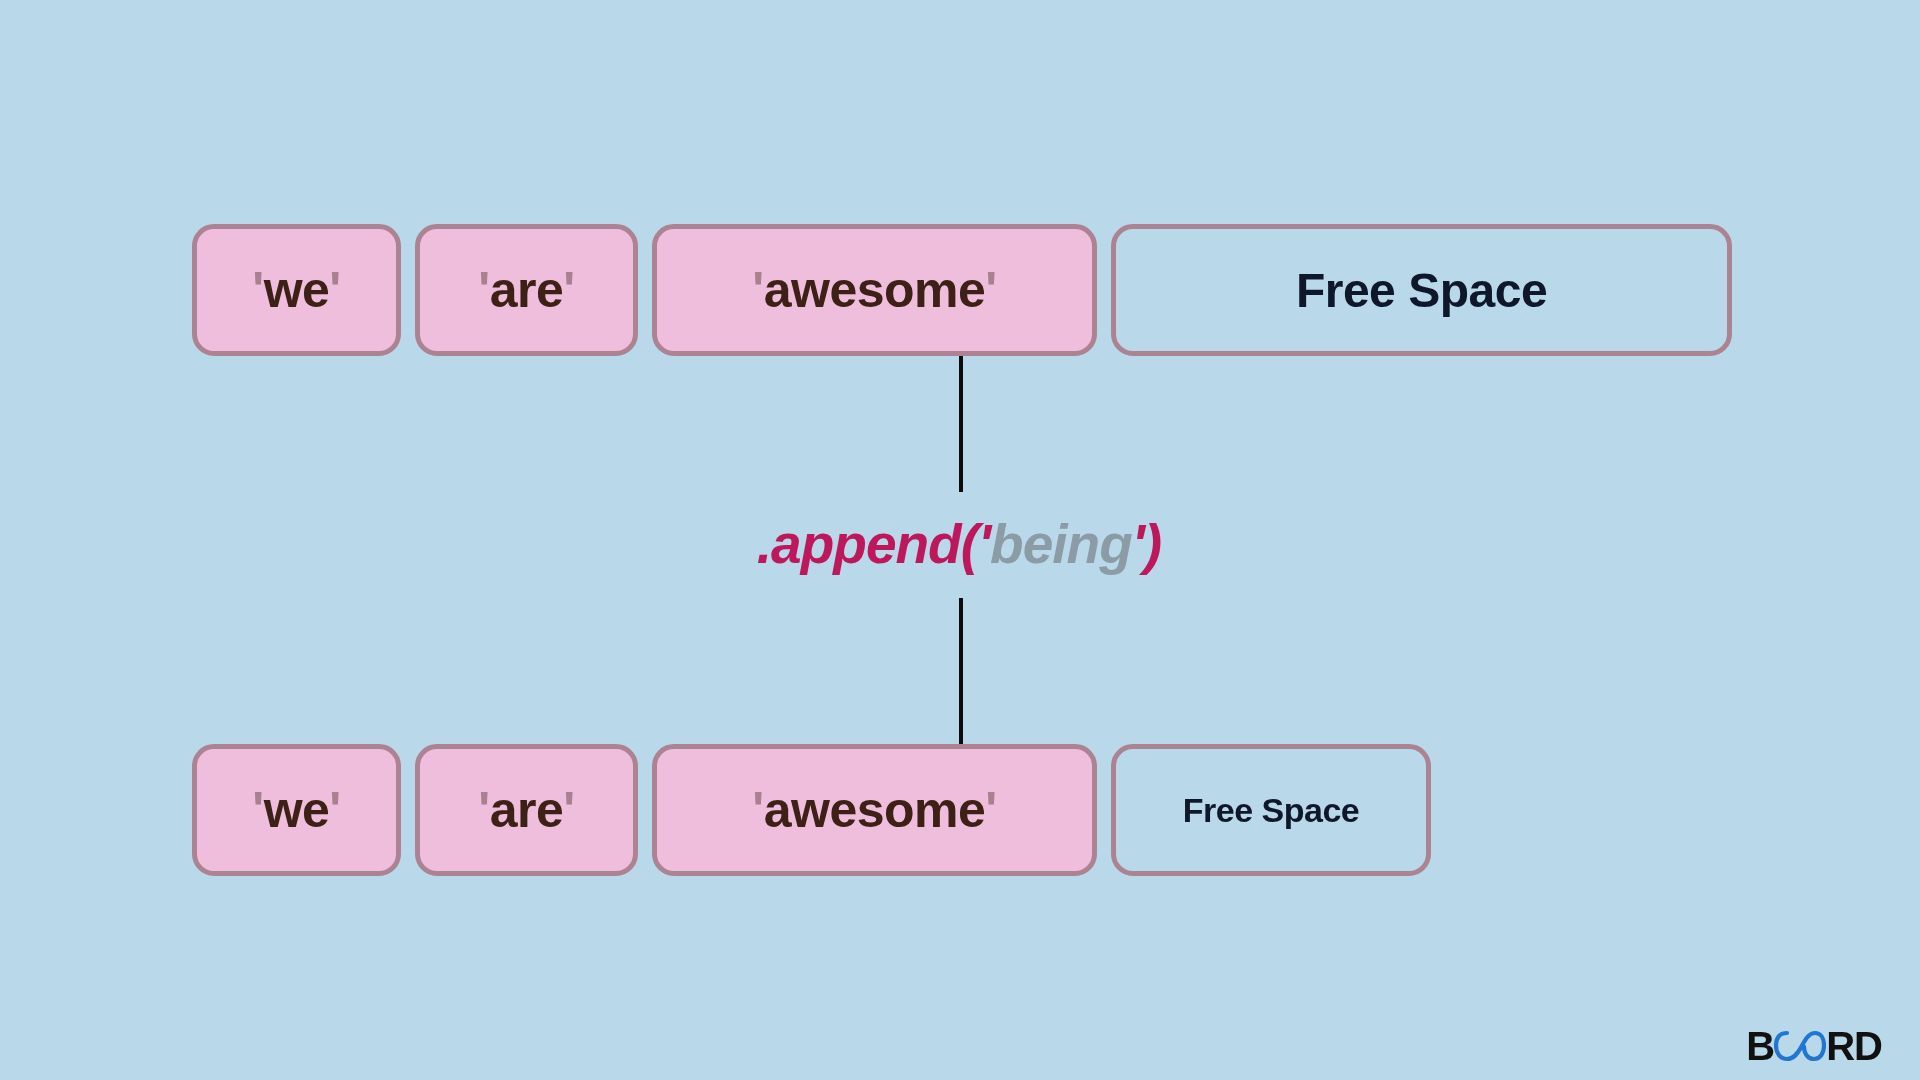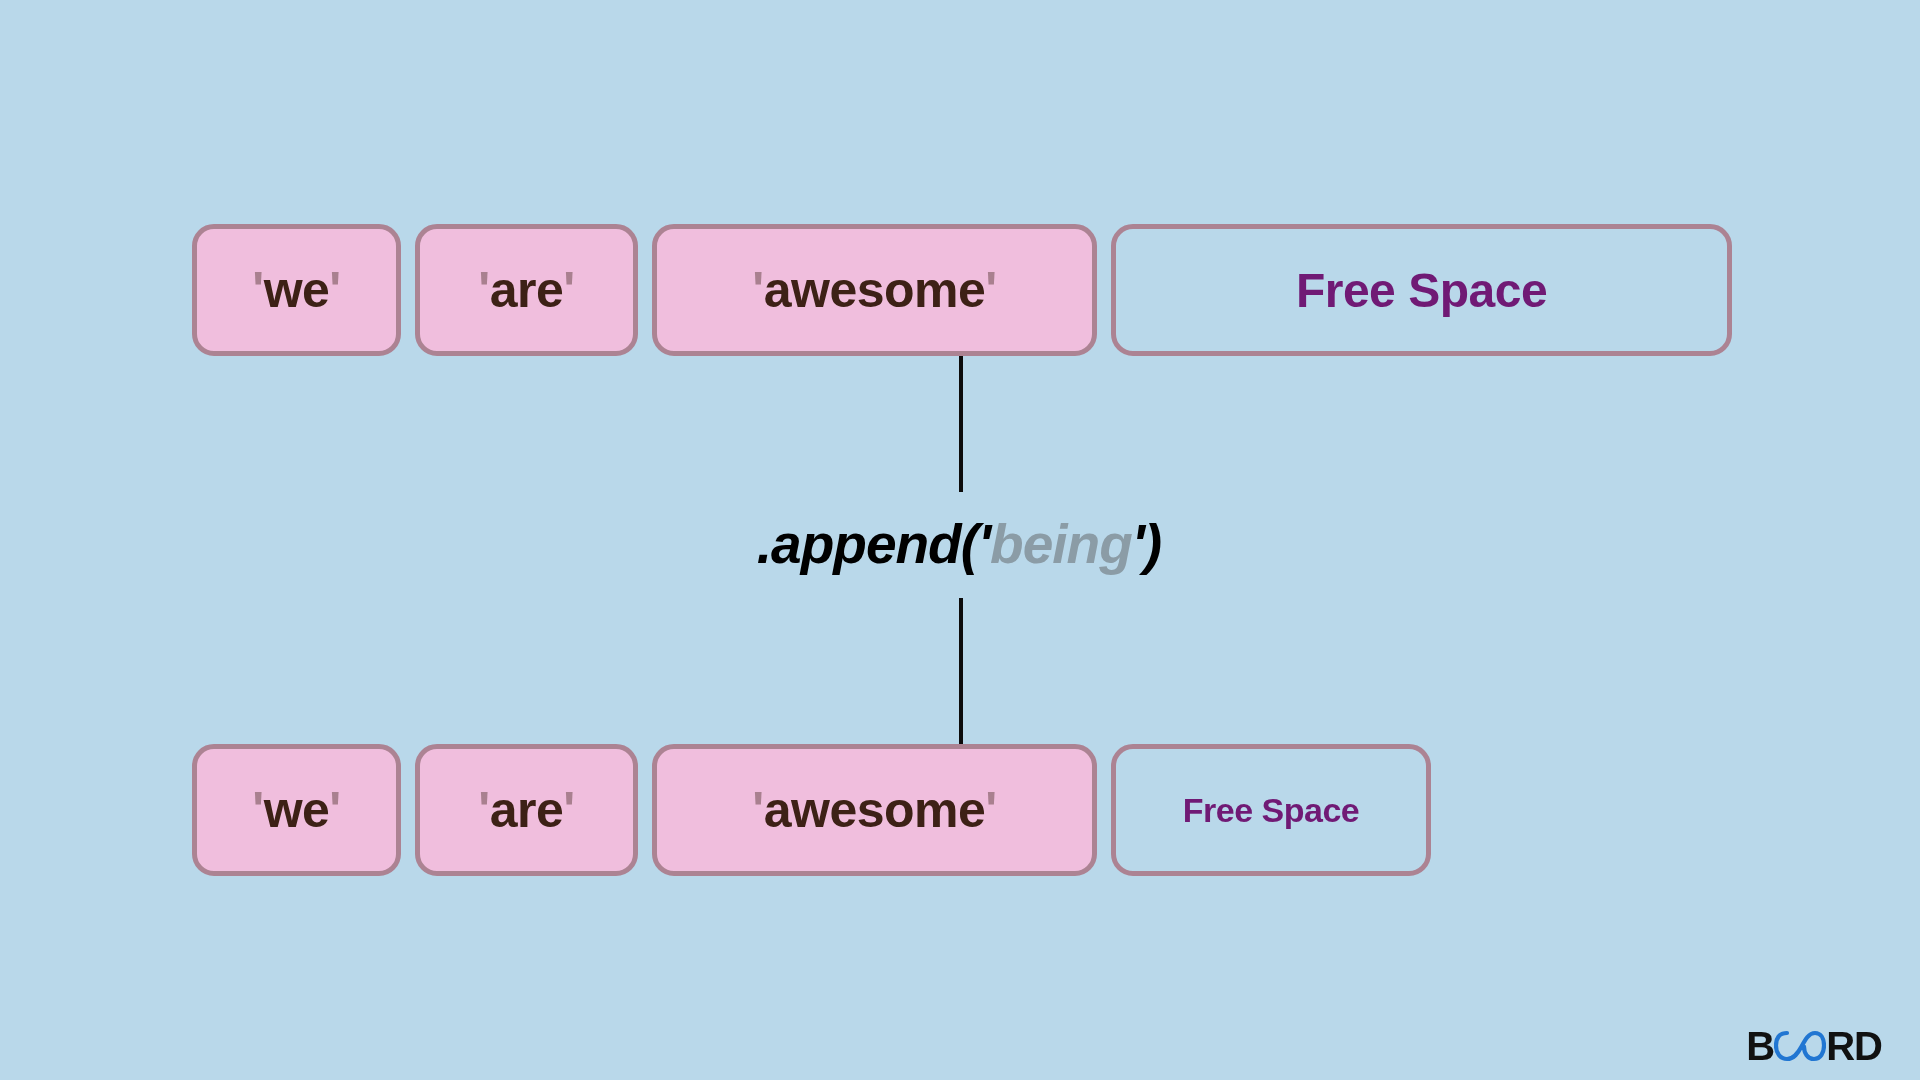--- a/index.html
+++ b/index.html
@@ -65,21 +65,21 @@
   }
   .token .q {
     color: #a9808f;
   }
   .cell.highlight .token,
   .cell.highlight .token .q {
     color: #3d2116;
   }
 
   .freespace {
-    color: #701a75;
+    color: #0f172a;
     font-weight: bold;
   }
 
   
   #row-before .cell { height: 132px; }
   #row-before .token { font-size: 50px; }
   #row-before .freespace { font-size: 48px; }
   #cell-b-we       { width: 209px; }
   #cell-b-are      { width: 223px; }
   #cell-b-awesome  { width: 445px; }
@@ -110,21 +110,21 @@
     position: absolute;
     left: 959px;
     top: 504px;
     transform: translateX(-50%);
     font-size: 55px;
     font-weight: bold;
     font-style: italic;
     letter-spacing: -1px;
     white-space: nowrap;
   }
-  #append-wrap .code-dark { color: #000000; }
+  #append-wrap .code-dark { color: #be185d; }
   #append-wrap .code-arg  { color: #8b9ca6; }
 
   
   #logo {
     position: absolute;
     right: 38px;
     bottom: 18px;
     display: flex;
     align-items: center;
     height: 48px;

